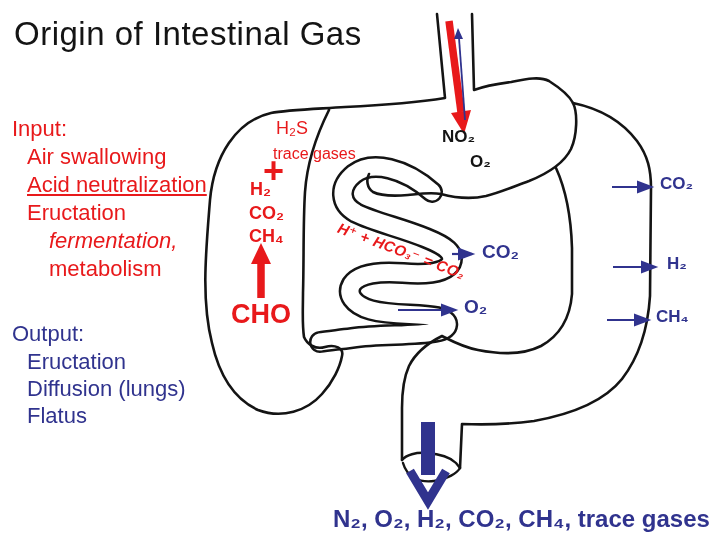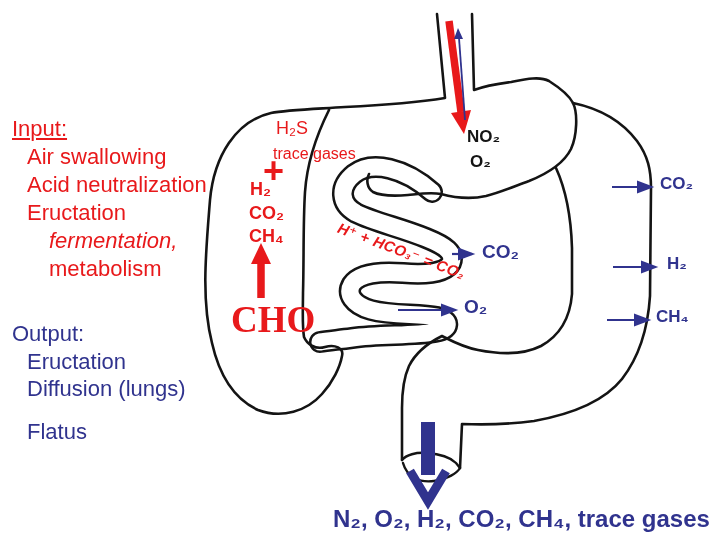--- a/index.html
+++ b/index.html
@@ -82,44 +82,45 @@
     <path d="M612,187 L651,187" stroke="#30338e" stroke-width="2.2" fill="none" marker-end="url(#ah)"></path>
     <path d="M613,267 L655,267" stroke="#30338e" stroke-width="2.2" fill="none" marker-end="url(#ah)"></path>
     <path d="M607,320 L648,320" stroke="#30338e" stroke-width="2.2" fill="none" marker-end="url(#ah)"></path>
 
     <g>
       <rect x="421" y="422" width="14" height="53" fill="#30338e"></rect>
       <path d="M410,471 L428,501 L446,471" stroke="#30338e" stroke-width="9" fill="none"></path>
     </g>
   </svg>
 
+  <div class="lbl title">Origin of Intestinal Gas</div>
 
-  <div class="lbl list red" style="left:12px;top:117px;text-decoration:underline;">Input:</div>
+  <div class="lbl list red" style="left:12px;top:117px;">Input:</div>
   <div class="lbl list red" style="left:27px;top:145px;">Air swallowing</div>
-  <div class="lbl list red" style="left:27px;top:173px;">Acid neutralization</div>
+  <div class="lbl list red" style="left:27px;top:173px;text-decoration:underline;">Acid neutralization</div>
   <div class="lbl list red" style="left:27px;top:201px;">Eructation</div>
   <div class="lbl list red" style="left:49px;top:229px;font-style:italic;">fermentation,</div>
   <div class="lbl list red" style="left:49px;top:257px;">metabolism</div>
 
   <div class="lbl list navy" style="left:27px;top:350px;">Eructation</div>
   <div class="lbl list navy" style="left:12px;top:322px;">Output:</div>
   <div class="lbl list navy" style="left:27px;top:377px;">Diffusion (lungs)</div>
-  <div class="lbl list navy" style="left:27px;top:420px;">Flatus</div>
+  <div class="lbl list navy" style="left:27px;top:404px;">Flatus</div>
 
   <div class="lbl red" style="left:276px;top:119px;font-size:18px;text-align:center;">H₂S</div>
   <div class="lbl red" style="left:273px;top:145px;font-size:16px;">trace gases</div>
   <div class="lbl red b" style="left:263px;top:151px;font-size:36px;">+</div>
   <div class="lbl red b" style="left:250px;top:180px;font-size:18px;">H₂</div>
   <div class="lbl red b" style="left:249px;top:204px;font-size:18px;">CO₂</div>
   <div class="lbl red b" style="left:249px;top:227px;font-size:18px;">CH₄</div>
-  <div class="lbl red b" style="left:231px;top:300px;font-size:37px;font-family:Liberation Serif, serif;">CHO</div>
+  <div class="lbl red b" style="left:231px;top:300px;font-size:27px;">CHO</div>
 
   <div class="lbl red formula">H⁺ + HCO₃⁻ = CO₂</div>
 
-  <div class="lbl blk b" style="left:467px;top:128px;font-size:17px;">NO₂</div>
+  <div class="lbl blk b" style="left:442px;top:128px;font-size:17px;">NO₂</div>
   <div class="lbl blk b" style="left:470px;top:153px;font-size:17px;">O₂</div>
 
   <div class="lbl navy b" style="left:482px;top:242px;font-size:19px;">CO₂</div>
   <div class="lbl navy b" style="left:464px;top:297px;font-size:19px;">O₂</div>
 
   <div class="lbl navy b" style="left:660px;top:175px;font-size:17px;">CO₂</div>
   <div class="lbl navy b" style="left:667px;top:255px;font-size:17px;">H₂</div>
   <div class="lbl navy b" style="left:656px;top:308px;font-size:17px;">CH₄</div>
 
   <div class="lbl navy b" style="left:333px;top:506px;font-size:24px;">N₂, O₂, H₂, CO₂, CH₄, trace gases</div>

